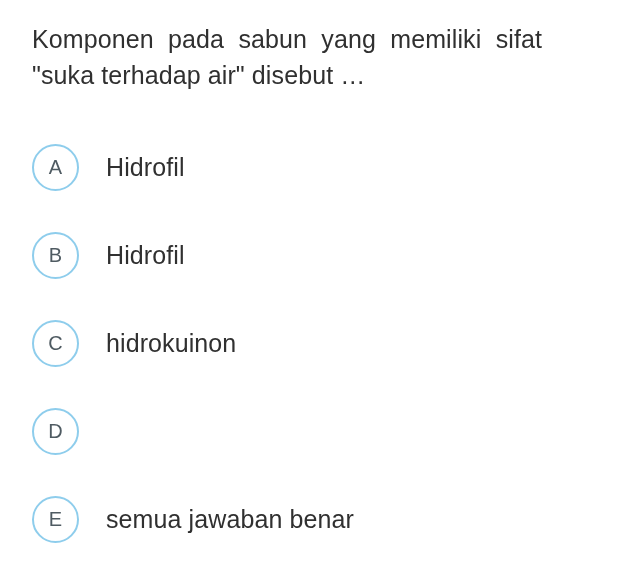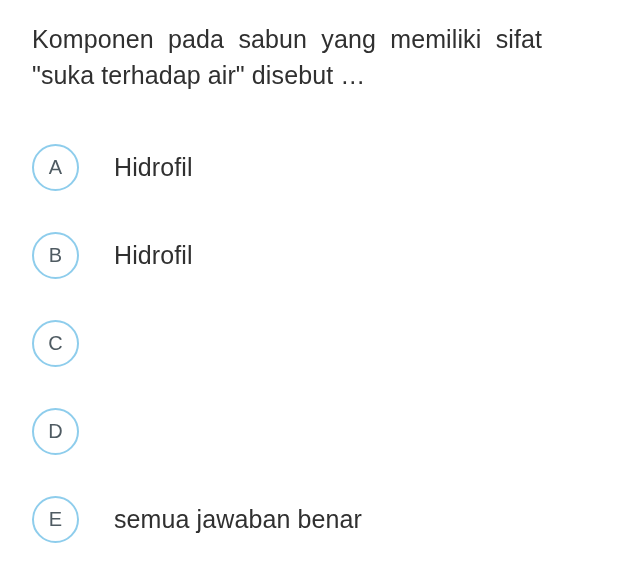--- a/index.html
+++ b/index.html
@@ -48,21 +48,21 @@
     border-radius: 50%;
     display: flex;
     align-items: center;
     justify-content: center;
     font-size: 20px;
     color: #4f5b62;
     background: #ffffff;
     box-sizing: border-box;
   }
   .option-text {
-    margin-left: 35px;
+    margin-left: 27px;
     font-size: 25px;
     color: #303030;
     line-height: 1.2;
     letter-spacing: 0.1px;
   }
 </style>
 </head>
 <body>
 
 <div class="page">
@@ -82,20 +82,21 @@
       <div class="option-badge">
         <span>B</span>
       </div>
       <div class="option-text">Hidrofil</div>
     </div>
 
     <div class="option-row">
       <div class="option-badge">
         <span>C</span>
       </div>
+      <div class="option-text">hidrokuinon</div>
     </div>
 
     <div class="option-row">
       <div class="option-badge">
         <span>D</span>
       </div>
     </div>
 
     <div class="option-row">
       <div class="option-badge">

